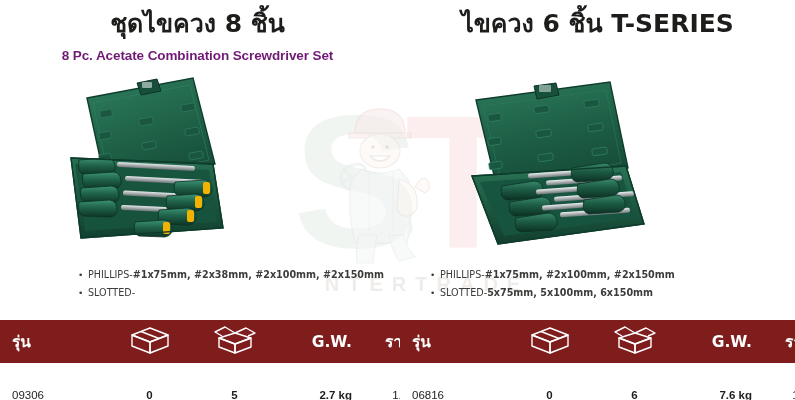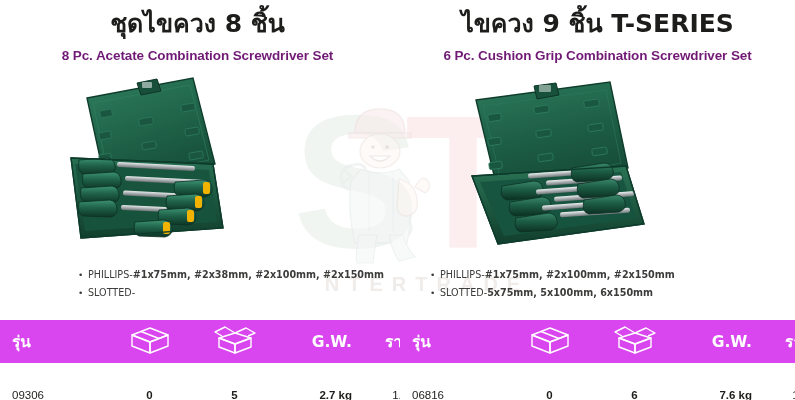--- a/index.html
+++ b/index.html
@@ -99,21 +99,21 @@
   
   .ptable{
     position:absolute;
     top:320px;
     left:0;
     width:395px;
     border-collapse:collapse;
     table-layout:fixed;
   }
   .ptable thead th{
-    background:#d946ef;
+    background:#7f1d1d;
     color:#ffffff;
     height:43px;
     font-size:15.5px;
     font-weight:700;
     vertical-align:middle;
     padding:0;
     font-family:"DejaVu Sans","Liberation Sans",sans-serif;
   }
   .ptable tbody td{
     height:31px;
@@ -316,22 +316,21 @@
           <td class="col-outer">5</td>
           <td class="col-gw">2.7 kg</td>
           <td class="col-price">1,190</td>
         </tr>
       </tbody>
     </table>
   </div>
 
   <div class="panel panel-right">
 
-    <div class="title-th">ไขควง 9 ชิ้น T-SERIES</div>
-    <div class="title-en">6 Pc. Cushion Grip Combination Screwdriver Set</div>
+    <div class="title-th">ไขควง 6 ชิ้น T-SERIES</div>
 
     <div class="product-img">
       <svg width="280" height="185" viewBox="0 0 280 185">
         <defs>
           <linearGradient id="lidR" x1="0" y1="0" x2="0.3" y2="1">
             <stop offset="0%" stop-color="#2d7a5c"></stop>
             <stop offset="55%" stop-color="#1d5f46"></stop>
             <stop offset="100%" stop-color="#164b38"></stop>
           </linearGradient>
           <linearGradient id="baseR" x1="0" y1="0" x2="0" y2="1">

